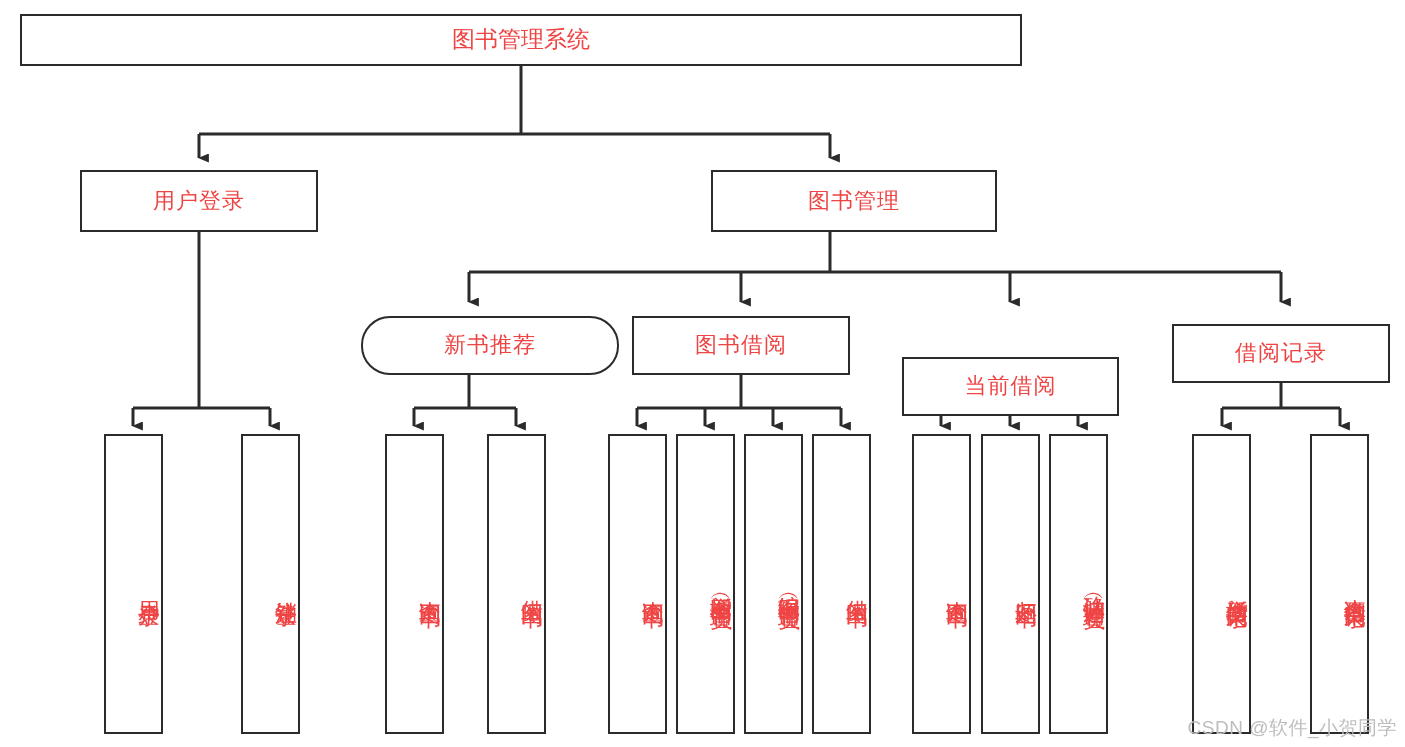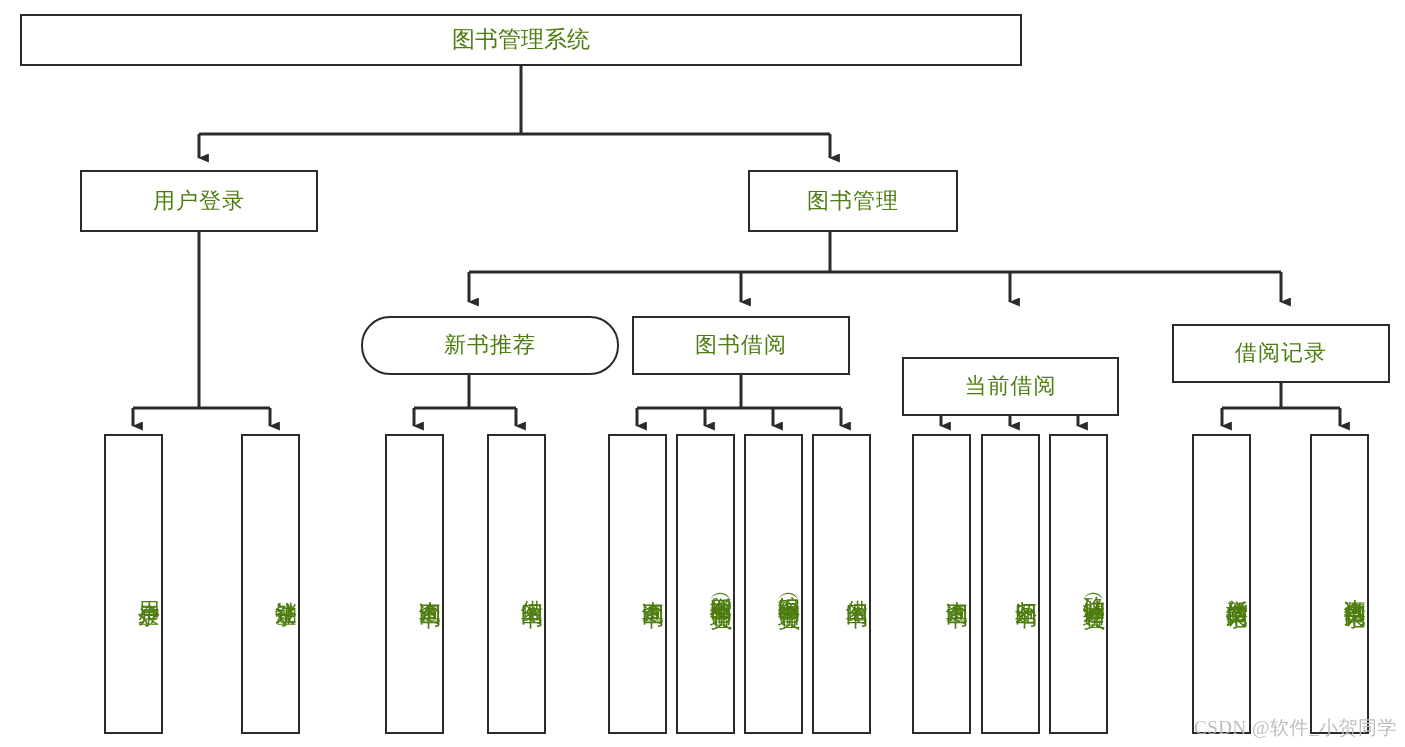--- a/index.html
+++ b/index.html
@@ -27,21 +27,21 @@
   }
   .node {
     position: absolute;
     box-sizing: border-box;
     border: 2.5px solid #2b2b2b;
     background: #ffffff;
     display: flex;
     align-items: center;
     justify-content: center;
     text-align: right;
-    color: #4d7c0f;
+    color: #ef4444;
     line-height: 1.12;
   }
   .node.horiz {
     font-size: 22px;
     letter-spacing: 1px;
   }
   .node.root {
     font-size: 23px;
   }
   .node.leaf {
@@ -59,21 +59,21 @@
     white-space: nowrap;
   }
   .watermark {
     position: absolute;
     right: 8px;
     bottom: 6px;
     font-size: 19px;
     color: #bdbdbd;
     letter-spacing: 0.5px;
     white-space: nowrap;
-    font-family: Liberation Serif, serif;
+    font-family: Liberation Sans, sans-serif;
   }
 </style>
 </head>
 <body>
 
 <div id="canvas">
 
   <svg id="connectors" viewBox="0 0 1405 747" xmlns="http://www.w3.org/2000/svg">
     <defs>
       <marker id="arrow" viewBox="0 0 10 12" refX="5" refY="11" markerWidth="9" markerHeight="11" orient="auto-start-reverse" markerUnits="userSpaceOnUse">
@@ -124,21 +124,21 @@
     </g>
   </svg>
 
   <div class="node root" style="left:20px; top:14px; width:1002px; height:52px;">
     <span class="label">图书管理系统</span>
   </div>
 
   <div class="node horiz" style="left:80px; top:170px; width:238px; height:62px;">
     <span class="label">用户登录</span>
   </div>
-  <div class="node horiz" style="left:711px; top:170px; width:210px; height:62px;margin-left:37px;">
+  <div class="node horiz" style="left:711px; top:170px; width:286px; height:62px;">
     <span class="label">图书管理</span>
   </div>
 
   <div class="node horiz" style="left:361px; top:316px; width:258px; height:59px;border-radius:29px;">
     <span class="label">新书推荐</span>
   </div>
   <div class="node horiz" style="left:632px; top:316px; width:218px; height:59px;">
     <span class="label">图书借阅</span>
   </div>
   <div class="node horiz" style="left:902px; top:316px; width:217px; height:59px;margin-top:41px;">

